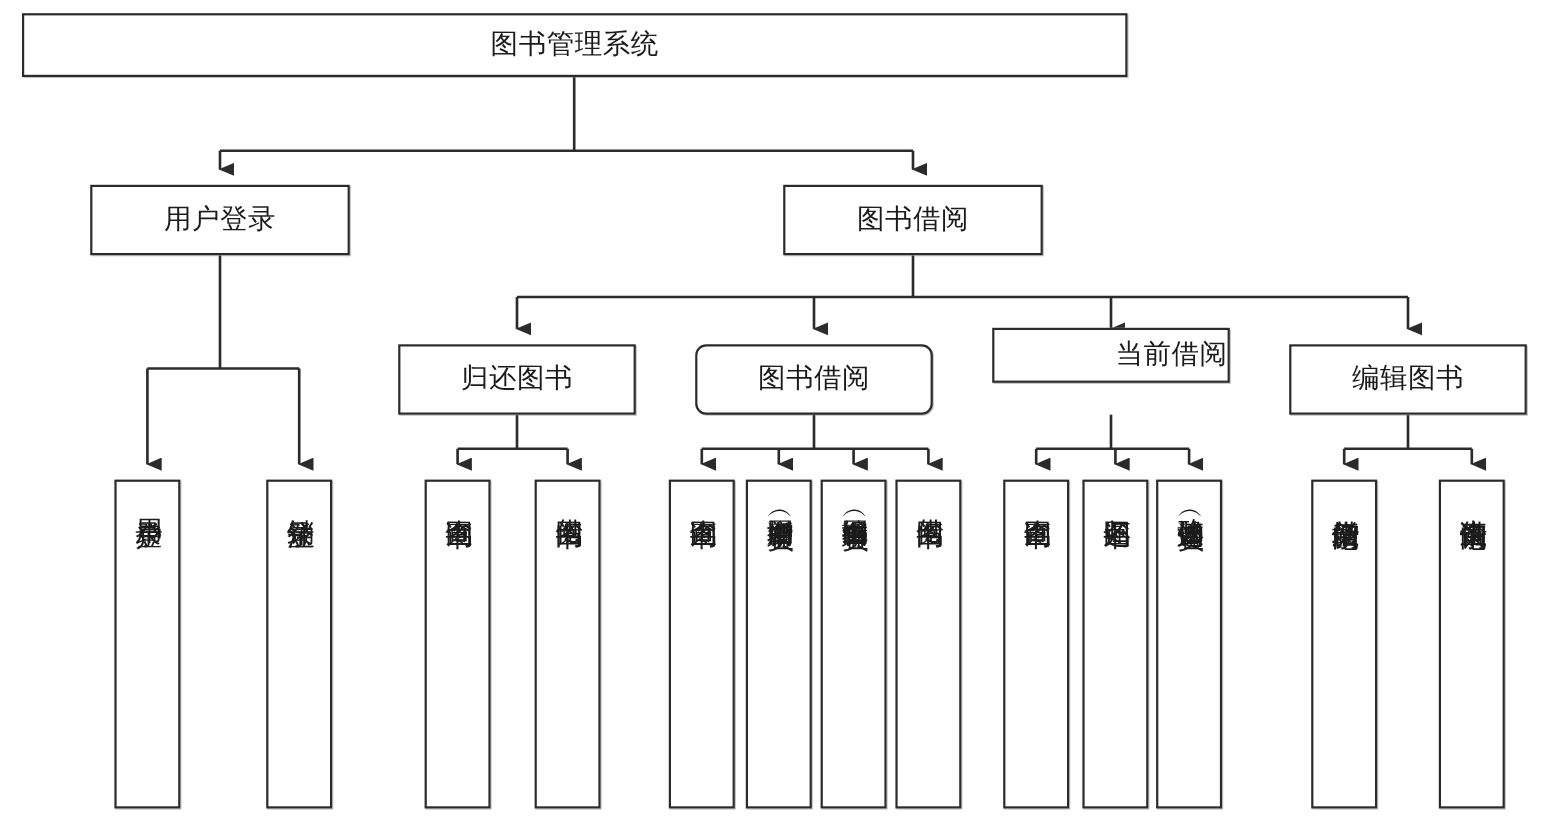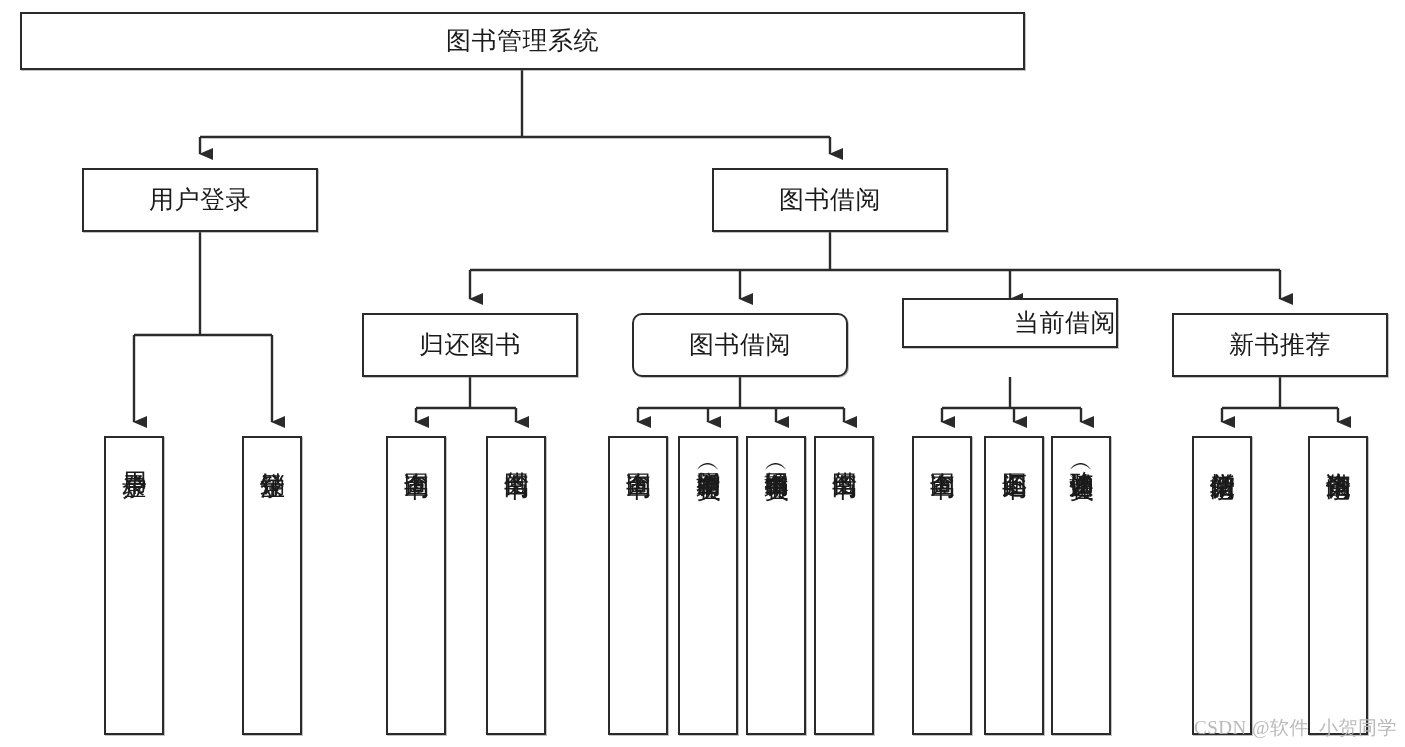--- a/index.html
+++ b/index.html
@@ -137,21 +137,21 @@
       <div class="node horiz" style="left: 362px; top: 313px; width: 216px; height: 64px;">
         <span class="node-label">归还图书</span>
       </div>
       <div class="node horiz" style="left: 632px; top: 313px; width: 216px; height: 64px; border-radius: 10px;">
         <span class="node-label">图书借阅</span>
       </div>
       <div class="node horiz" style="left: 902px; top: 298px; width: 216px; height: 50px; justify-content: flex-end;">
         <span class="node-label">当前借阅</span>
       </div>
       <div class="node horiz" style="left: 1172px; top: 313px; width: 216px; height: 64px;">
-        <span class="node-label">新书推荐</span>
+        <span class="node-label">编辑图书</span>
       </div>
       <div class="node vert" style="left: 104px; top: 436px; width: 60px; height: 299px;">
         <span class="node-label">用户登录</span>
       </div>
       <div class="node vert" style="left: 242px; top: 436px; width: 60px; height: 299px;">
         <span class="node-label">注销登录</span>
       </div>
       <div class="node vert" style="left: 386px; top: 436px; width: 60px; height: 299px;">
         <span class="node-label">查询图书</span>
       </div>
@@ -180,15 +180,14 @@
         <span class="node-label">确认归还（管理员）</span>
       </div>
       <div class="node vert" style="left: 1192px; top: 436px; width: 60px; height: 299px;">
         <span class="node-label">新增借阅记录</span>
       </div>
       <div class="node vert" style="left: 1308px; top: 436px; width: 60px; height: 299px;">
         <span class="node-label">查询借阅记录</span>
       </div>
     </div>
 
-  <div class="watermark">CSDN @软件_小贺同学</div>
 
 </div>
 
 </body></html>

